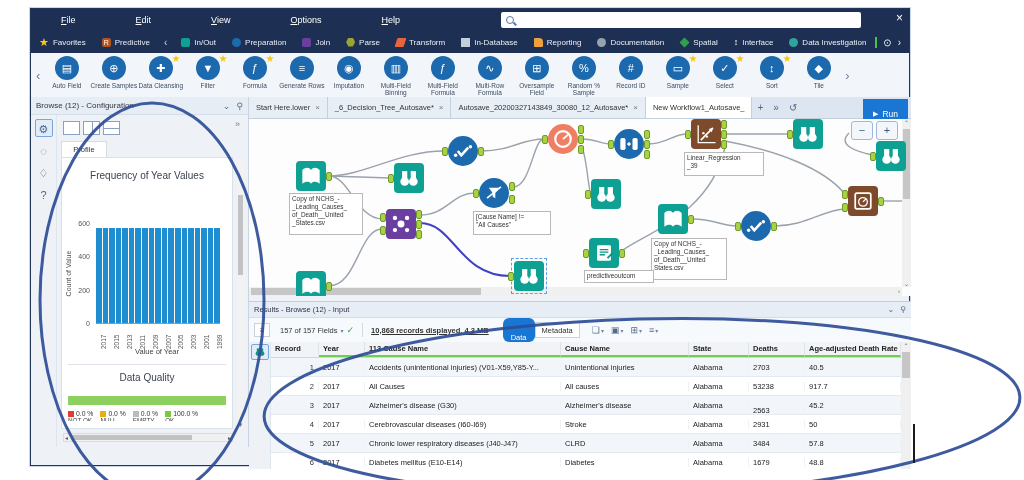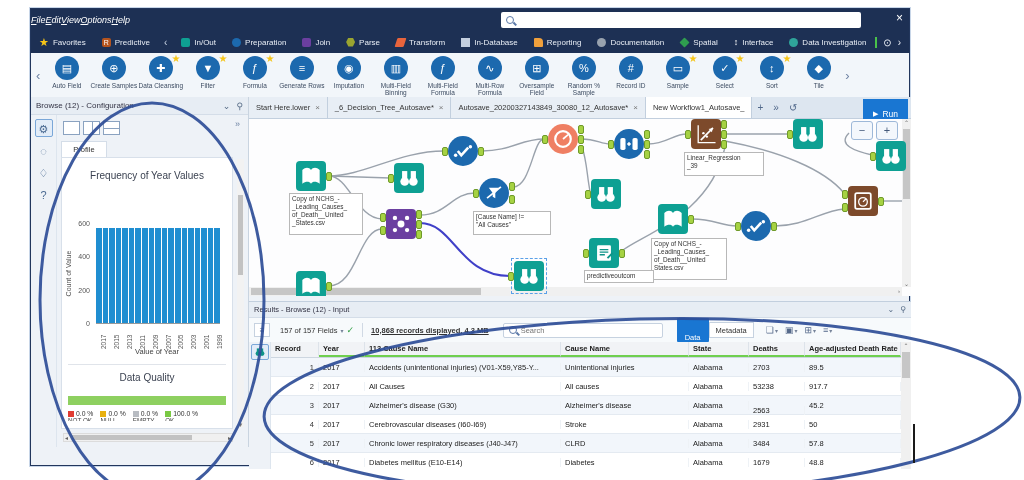--- a/index.html
+++ b/index.html
@@ -2,21 +2,21 @@
 <html><head>
 <meta charset="utf-8">
 <style>
   * { margin:0; padding:0; box-sizing:border-box; }
   html,body { width:1024px; height:480px; background:#fff; font-family:"Liberation Sans", sans-serif; overflow:hidden; }
   #stage { position:absolute; left:0; top:0; width:1024px; height:480px; background:#fff; }
   #win { position:absolute; left:30px; top:8px; width:880px; height:458px; background:#eef2f7; border:1px solid #22365c; box-shadow:0 0 0 1px #c8d6e8; }
 
   
   #menubar { position:absolute; left:0; top:0; width:100%; height:22px; background:#1d3054; color:#fff; display:flex; align-items:center; font-size:9px; }
-  .menu-item { padding:0 0; cursor:default;font-style:italic; }
+  .menu-item { padding:0 30px; cursor:default; }
   .menu-item u { text-decoration:underline; }
   #searchwrap { position:absolute; left:470px; top:3px; width:360px; height:16px; background:#fff; border-radius:2px; display:flex; align-items:center; }
   .mag { width:8px; height:8px; border:1.5px solid #5a78a8; border-radius:50%; margin:0 4px 0 5px; position:relative; }
   .mag::after { content:""; position:absolute; left:6px; top:6px; width:4px; height:1.5px; background:#5a78a8; transform:rotate(45deg); }
   #searchwrap input { border:0; outline:0; flex:1; font-size:9px; color:#222; font-family:inherit; background:transparent; }
   #win-close { position:absolute; right:6px; top:2px; font-size:12px; color:#fff; cursor:default; }
 
   #catbar { position:absolute; left:0; top:22px; width:100%; height:22px; background:#1d3054; color:#e8edf5; display:flex; align-items:center; font-size:8px; overflow:hidden; }
   .cat { display:flex; align-items:center; gap:4px; padding:0 8px; white-space:nowrap; }
   .cat-ico { width:9px; height:9px; display:inline-block; flex:0 0 auto; }
@@ -108,21 +108,21 @@
   #results { position:absolute; left:218px; top:292px; width:662px; height:168px; background:#f7fafc; border-top:1px solid #c2cfde; }
   #res-head { height:16px; background:#e7edf4; border-bottom:1px solid #d4dde8; font-size:7.5px; color:#334; display:flex; align-items:center; padding:0 5px; }
   #res-head .ph-icons { margin-left:auto; display:flex; gap:6px; color:#556a85; font-size:8px; }
   #res-toolbar { position:absolute; left:0; top:16px; width:100%; height:24px; display:flex; align-items:center; font-size:7.5px; color:#333; }
   .rt-ico { width:16px; height:14px; border:1px solid #c6d2e0; background:#fff; margin-left:5px; font-size:8px; color:#55698a; text-align:center; line-height:13px; }
   #fields-sum { margin-left:10px; display:flex; align-items:center; gap:3px; }
   #fields-sum .chk { color:#35a047; font-size:9px; }
   .vsep { width:1px; height:14px; background:#d0d9e4; margin:0 8px; }
   #res-search { width:160px; height:15px; background:#fff; border:1px solid #c6d2e0; border-radius:2px; display:flex; align-items:center; margin-left:14px; }
   #res-search input { border:0; outline:0; flex:1; font-size:7.5px; color:#666; font-family:inherit; }
-  #btn-data { margin-left:14px; height:16px; background:#1976d2; color:#fff; font-size:7.5px; padding:12px 8px; line-height:16px; border-radius:1px; }
+  #btn-data { margin-left:14px; height:16px; background:#1976d2; color:#fff; font-size:7.5px; padding:12px 8px; line-height:16px; border-radius:6px; }
   #btn-meta { height:16px; background:#fff; color:#333; border:1px solid #c6d2e0; font-size:7.5px; padding:0 6px; line-height:15px; }
   #rt-right { margin-left:12px; display:flex; align-items:center; gap:7px; color:#55698a; font-size:9px; }
   #rt-right .ib { display:flex; align-items:center; gap:1px; }
   #rt-right .crt { font-size:6px; color:#77849a; }
   #res-strip { position:absolute; left:0; top:40px; width:22px; bottom:0; background:#eef2f7; border-right:1px solid #dde5ee; }
   #res-binoc { width:18px; height:16px; border:1px solid #7aa7d8; background:#e2ecf8; border-radius:2px; margin:2px auto; display:flex; align-items:center; justify-content:center; }
   #grid { position:absolute; left:22px; top:40px; right:10px; bottom:0; background:#fff; overflow:hidden; font-size:7.5px; }
   .g-head { display:flex; background:#f1f3f6; border-bottom:1px solid #cdd6e0; }
   .g-head .hc { padding:2px 4px; font-weight:bold; color:#222; border-right:1px solid #dde3ea; border-bottom:2px solid #6fcf4f; white-space:nowrap; overflow:hidden; }
   .g-head .hc.first { border-bottom:2px solid transparent; }
@@ -691,24 +691,20 @@
       </div>
       <div id="res-toolbar">
         <div class="rt-ico">≡</div>
         <div id="fields-sum">
           <span>157 of 157 Fields</span>
           <span style="font-size:6px;color:#77849a;">▾</span>
           <span class="chk">✓</span>
         </div>
         <div class="vsep"></div>
         <span style="font-weight:bold;text-decoration:underline;">10,868 records displayed, 4.3 MB</span>
-        <div id="res-search">
-          <span class="mag"></span>
-          <input placeholder="Search" style="">
-        </div>
         <div id="btn-data">Data</div>
         <div id="btn-meta">Metadata</div>
         <div id="rt-right">
           <span class="ib">
               <span>❏</span>
               <span class="crt">▾</span>
             </span>
           <span class="ib">
               <span>▣</span>
               <span class="crt">▾</span>
@@ -745,21 +741,21 @@
             <div class="hc" style="width: 56px; flex: 0 0 auto;">Deaths</div>
             <div class="hc" style="width: 96px; flex: 0 0 auto;">Age-adjusted Death Rate</div>
           </div>
           <div class="g-row">
             <div class="c num" style="width: 48px; flex: 0 0 auto;">1</div>
             <div class="c" style="width: 46px; flex: 0 0 auto;">2017</div>
             <div class="c" style="width: 196px; flex: 0 0 auto;">Accidents (unintentional injuries) (V01-X59,Y85-Y...</div>
             <div class="c" style="width: 128px; flex: 0 0 auto;">Unintentional injuries</div>
             <div class="c" style="width: 60px; flex: 0 0 auto;">Alabama</div>
             <div class="c" style="width: 56px; flex: 0 0 auto;">2703</div>
-            <div class="c" style="width: 96px; flex: 0 0 auto;">89.5</div>
+            <div class="c" style="width: 96px; flex: 0 0 auto;">40.5</div>
           </div>
           <div class="g-row">
             <div class="c num" style="width: 48px; flex: 0 0 auto;">2</div>
             <div class="c" style="width: 46px; flex: 0 0 auto;">2017</div>
             <div class="c" style="width: 196px; flex: 0 0 auto;">All Causes</div>
             <div class="c" style="width: 128px; flex: 0 0 auto;">All causes</div>
             <div class="c" style="width: 60px; flex: 0 0 auto;">Alabama</div>
             <div class="c" style="width: 56px; flex: 0 0 auto;">53238</div>
             <div class="c" style="width: 96px; flex: 0 0 auto;">917.7</div>
           </div>

